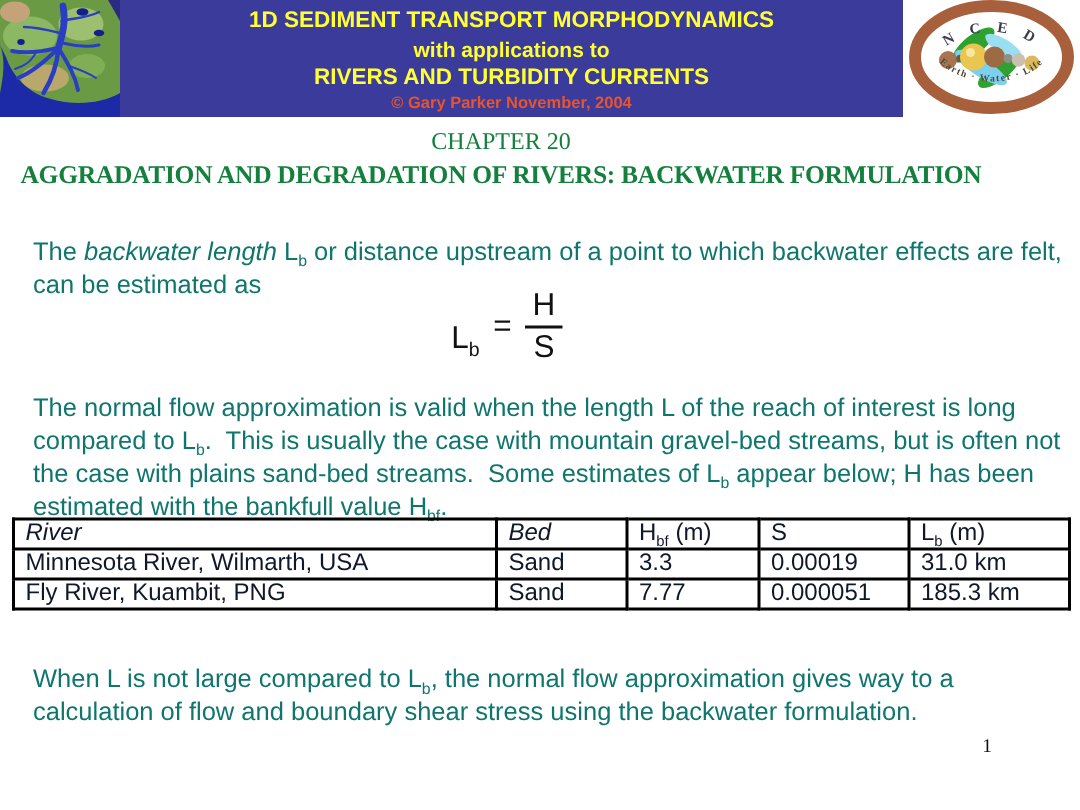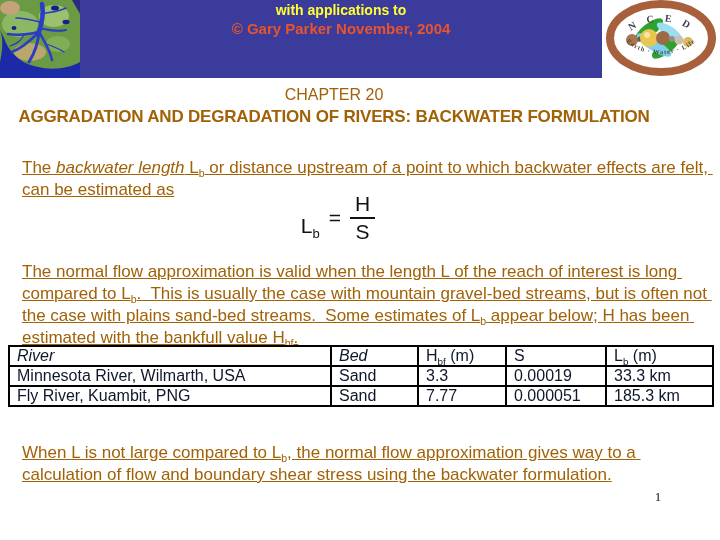--- a/index.html
+++ b/index.html
@@ -13,35 +13,35 @@
   
   #header { position:absolute; left:0; top:0; width:720px; height:78px; background:#3b3b9c; }
   #delta-img { position:absolute; left:0; top:0; width:80px; height:78px; }
   #banner-text {
     position:absolute; left:80px; top:0; width:522px; height:78px;
     text-align:center; color:#ffff33; font-weight:bold; line-height:1.12;
   }
   .banner-line1 { font-size:15px; padding-top:6px; }
   .banner-line2 { font-size:14px; padding-top:3px; }
   .banner-line3 { font-size:15px; padding-top:3px; }
-  .banner-copy  { font-size:15px; padding-top:2px; color:#e8542c; }
+  .banner-copy  { font-size:11px; padding-top:2px; color:#e8542c; }
   #logo-panel {
     position:absolute; right:0; top:0; width:118px; height:78px; background:#ffffff;
     border-bottom:1px solid #b9b9d8;
   }
 
   
-  #chapter { position:absolute; left:0; top:86px; width:668px; text-align:center; color:#a16207; }
+  #chapter { position:absolute; left:0; top:86px; width:668px; text-align:center; color:#15803d;font-family:Liberation Serif, serif; }
   #chapter-number { font-size:16px; font-weight:normal; }
   #chapter-title  { font-size:17px; font-weight:bold; margin-top:3px; letter-spacing:-0.2px; }
 
   
   .para {
     position:absolute; left:22px; width:690px; font-size:17px; line-height:22px;
-    color:#a16207; white-space:pre-wrap;text-decoration:underline;
+    color:#0f766e; white-space:pre-wrap;
   }
   #para1 { top:157px; }
   #para2 { top:261px; }
   #para3 { top:442px; }
   sub { font-size:62%; line-height:0; }
 
   
   #equation {
     position:absolute; left:0; top:192px; width:720px; height:52px;
     display:flex; justify-content:center; align-items:center;
@@ -97,21 +97,23 @@
         <path d="M40,22 C32,20 24,18 16,18" stroke-width="1.6"></path>
         <path d="M24,35 C20,42 16,44 10,46" stroke-width="1.3"></path>
         <path d="M46,44 C52,46 58,48 64,52" stroke-width="1.3"></path>
       </g>
       <ellipse cx="55" cy="8" rx="4" ry="2.5" fill="#14208a"></ellipse>
       <ellipse cx="66" cy="22" rx="3.5" ry="2.2" fill="#14208a"></ellipse>
       <ellipse cx="14" cy="28" rx="2.5" ry="2" fill="#14208a"></ellipse>
     </svg>
 
     <div id="banner-text">
+      <div class="banner-line1">1D SEDIMENT TRANSPORT MORPHODYNAMICS</div>
       <div class="banner-line2">with applications to</div>
+      <div class="banner-line3">RIVERS AND TURBIDITY CURRENTS</div>
       <div class="banner-copy">© Gary Parker November, 2004</div>
     </div>
 
     <div id="logo-panel">
       <svg viewBox="0 0 118 78" width="118" height="78">
         <rect width="118" height="78" fill="#ffffff"></rect>
         <ellipse cx="59" cy="38" rx="51" ry="34" fill="#ffffff" stroke="#a8603c" stroke-width="8"></ellipse>
         <g>
           <ellipse cx="47" cy="30" rx="17" ry="6.5" fill="#2ea12e" transform="rotate(-38 47 30)"></ellipse>
           <ellipse cx="64" cy="47" rx="17" ry="6.5" fill="#2ea12e" transform="rotate(-38 64 47)"></ellipse>
@@ -176,21 +178,21 @@
         <th><span>S</span></th>
         <th><span>L</span><sub>b</sub><span> (m)</span></th>
       </tr>
     </thead>
     <tbody>
         <tr>
           <td>Minnesota River, Wilmarth, USA</td>
           <td>Sand</td>
           <td>3.3</td>
           <td>0.00019</td>
-          <td>33.3 km</td>
+          <td>31.0 km</td>
         </tr>
         <tr>
           <td>Fly River, Kuambit, PNG</td>
           <td>Sand</td>
           <td>7.77</td>
           <td>0.000051</td>
           <td>185.3 km</td>
         </tr>
       </tbody>
   </table>

